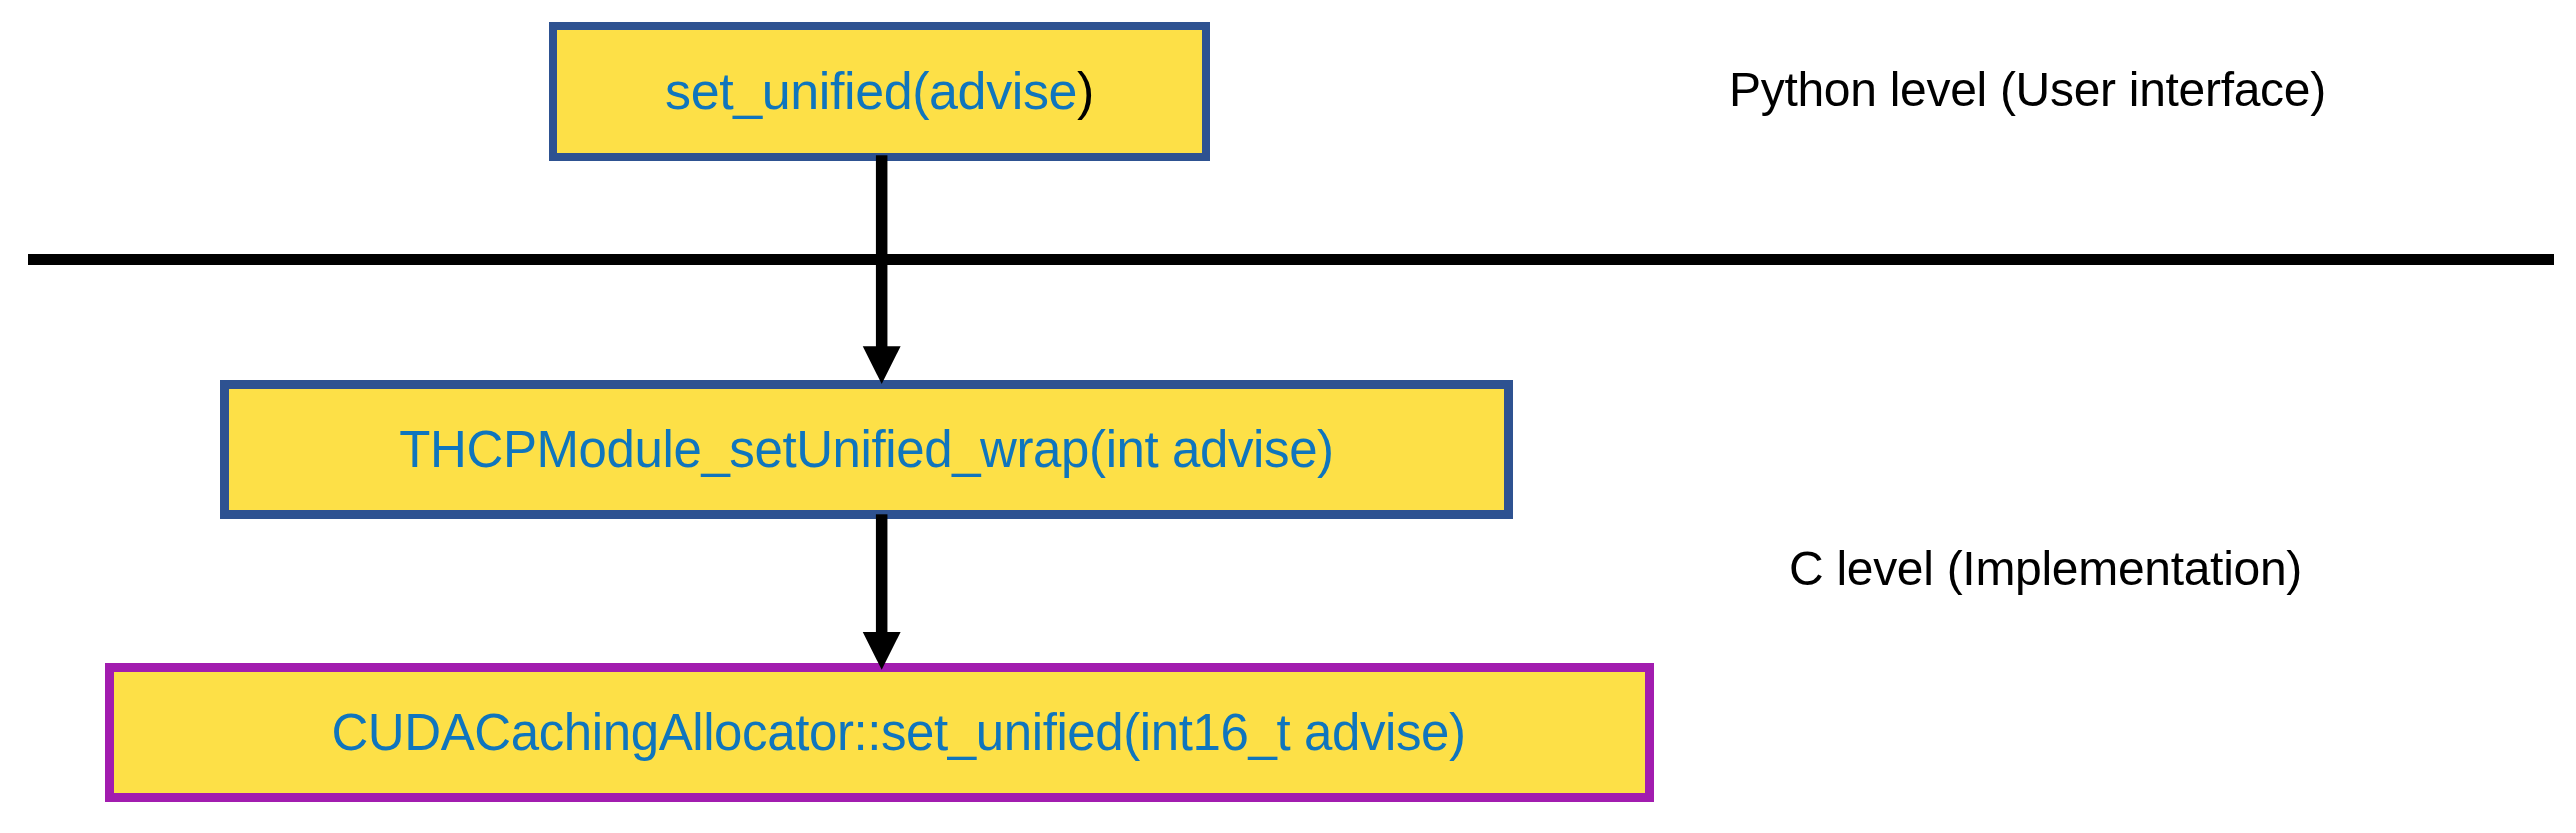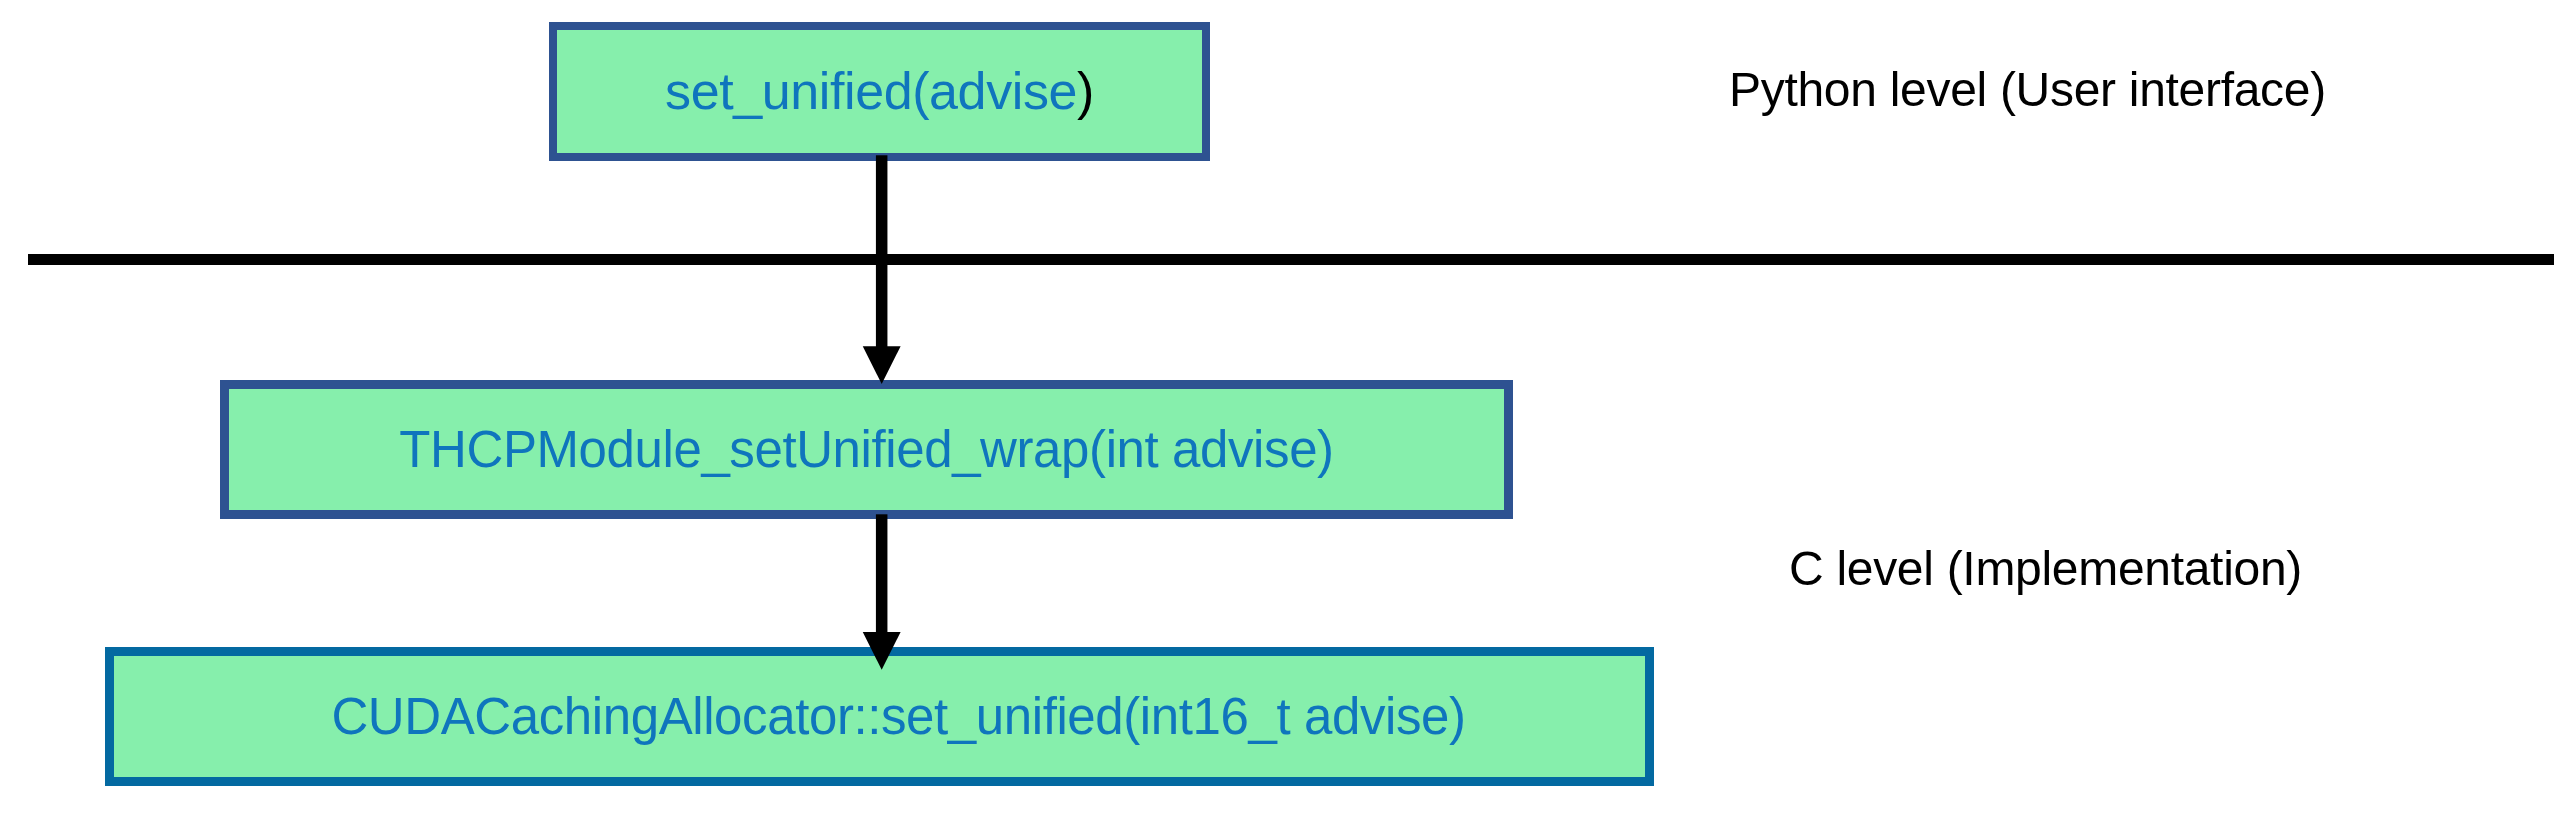--- a/index.html
+++ b/index.html
@@ -16,21 +16,21 @@
     width: 2576px;
     height: 833px;
     background: #ffffff;
     overflow: hidden;
   }
 
   
   .node-box {
     position: absolute;
     box-sizing: border-box;
-    background: #86efac;
+    background: #fde047;
     display: flex;
     align-items: center;
     justify-content: center;
     z-index: 3;
   }
   .node-box .node-label {
     font-family: "Liberation Sans", sans-serif;
     font-weight: 400;
     white-space: nowrap;
     line-height: 1;
@@ -57,24 +57,24 @@
     width: 1293px;
     height: 139px;
     border: 9px solid #2E5291;
   }
   #box-wrap .node-label {
     font-size: 51px;
   }
 
   #box-alloc {
     left: 105px;
-    top: 647px;
+    top: 663px;
     width: 1549px;
     height: 139px;
-    border: 9px solid #0369a1;
+    border: 9px solid #a21caf;
     padding-left: 38px;
   }
   #box-alloc .node-label {
     font-size: 51px;
   }
 
   
   #level-divider {
     position: absolute;
     left: 28px;

